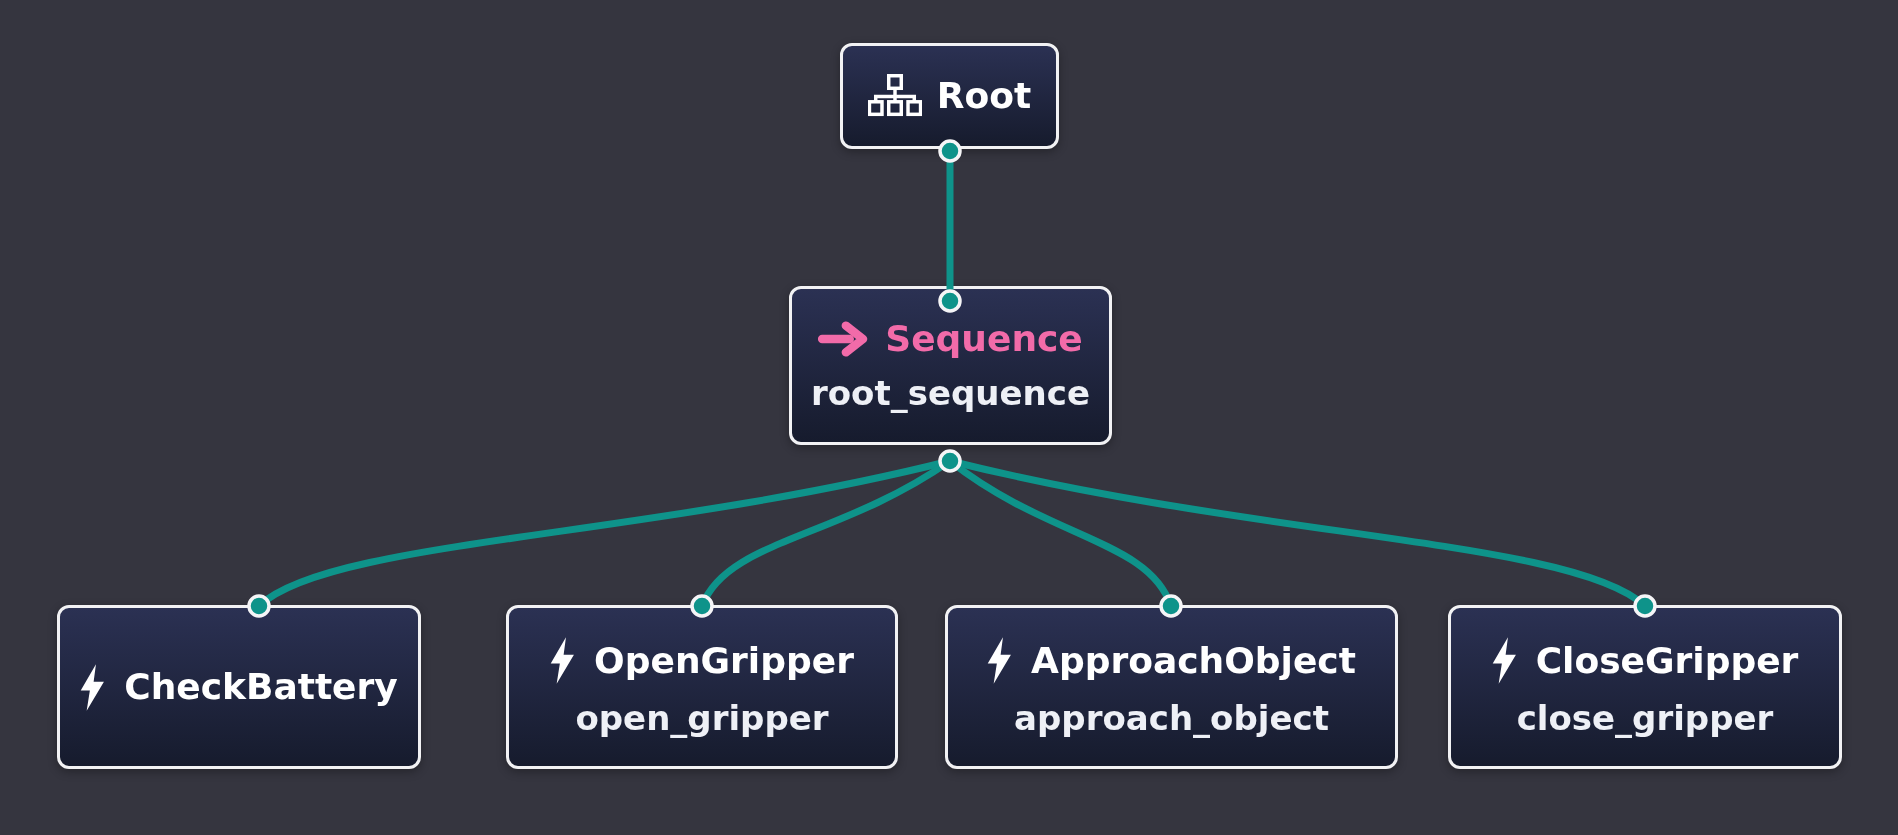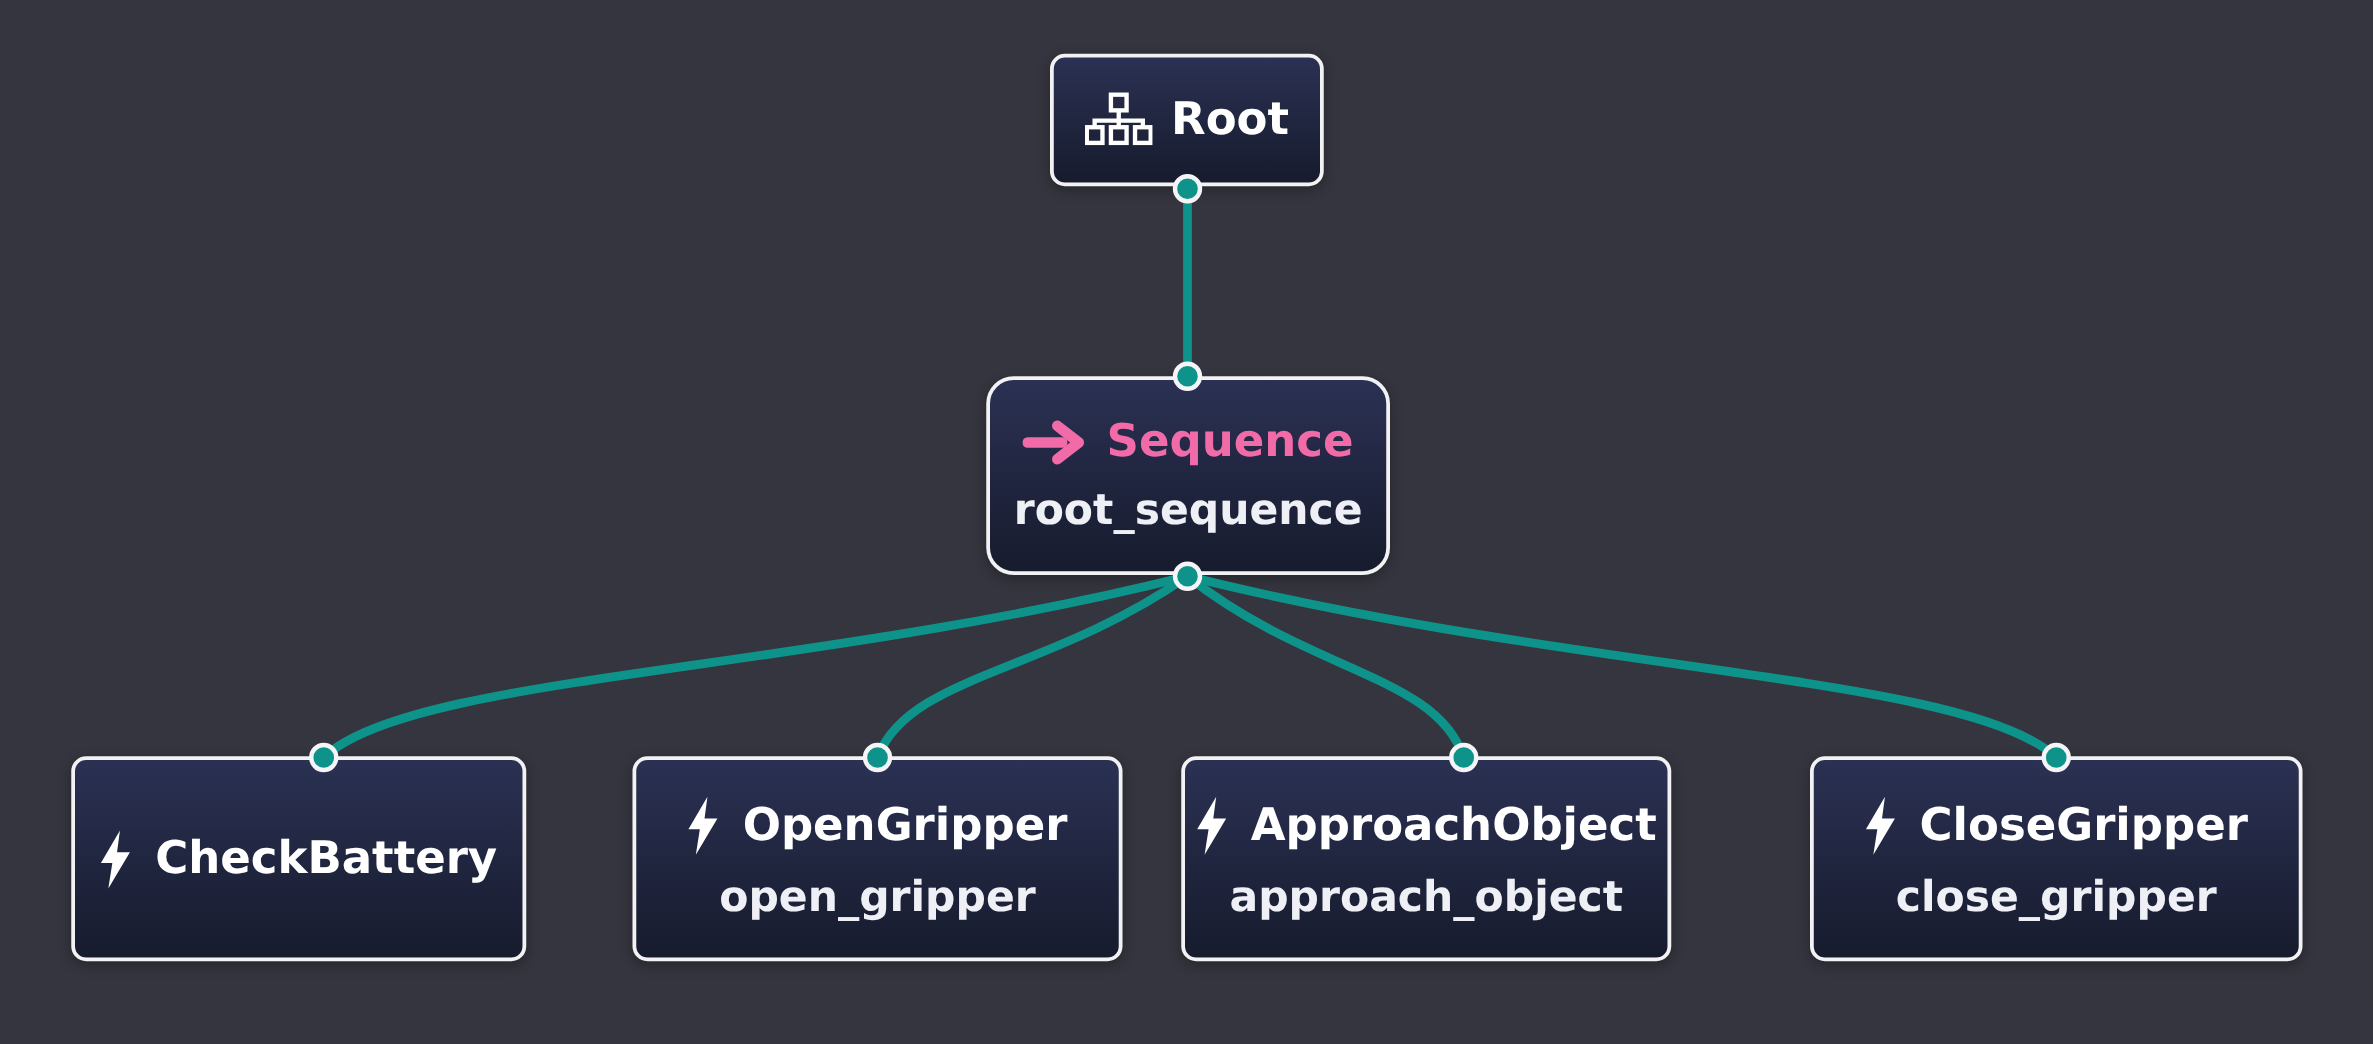--- a/index.html
+++ b/index.html
@@ -95,21 +95,21 @@
           <path d="M28 23.5 V29"></path>
           <rect x="1.5" y="29" width="13" height="13"></rect>
           <rect x="21.5" y="29" width="13" height="13"></rect>
           <rect x="41.5" y="29" width="13" height="13"></rect>
         </g>
       </svg>
       <span>Root</span>
     </div>
   </div>
 
-  <div class="node node-sequence" style="left:789px; top:301px; width:323px; height:159px;border-radius:22px;">
+  <div class="node node-sequence" style="left:789px; top:286px; width:323px; height:159px;">
     <div class="title-row">
       <svg class="icon-svg" width="52" height="38" viewBox="0 0 54 40" aria-hidden="true">
         <g stroke="var(--sequence-accent)" stroke-width="9" fill="none" stroke-linecap="round" stroke-linejoin="round">
           <path d="M4 20 H33"></path>
           <path d="M29 6 L47 20 L29 34"></path>
         </g>
       </svg>
       <span>Sequence</span>
     </div>
     <div class="subtitle">root_sequence</div>
@@ -127,21 +127,21 @@
   <div class="node node-action" style="left:506px; top:605px; width:392px; height:164px;">
     <div class="title-row">
       <svg class="icon-svg" width="29" height="47" viewBox="0 0 20 32" aria-hidden="true">
         <polygon fill="var(--title-color)" points="11,0 0.5,18 6.8,18 4.6,32 16.5,12 9.4,12"></polygon>
       </svg>
       <span>OpenGripper</span>
     </div>
     <div class="subtitle">open_gripper</div>
   </div>
 
-  <div class="node node-action" style="left:945px; top:605px; width:392px; height:164px;">
+  <div class="node node-action" style="left:945px; top:605px; width:453px; height:164px;">
     <div class="title-row">
       <svg class="icon-svg" width="29" height="47" viewBox="0 0 20 32" aria-hidden="true">
         <polygon fill="var(--title-color)" points="11,0 0.5,18 6.8,18 4.6,32 16.5,12 9.4,12"></polygon>
       </svg>
       <span>ApproachObject</span>
     </div>
     <div class="subtitle">approach_object</div>
   </div>
 
   <div class="node node-action" style="left:1448px; top:605px; width:394px; height:164px;">

